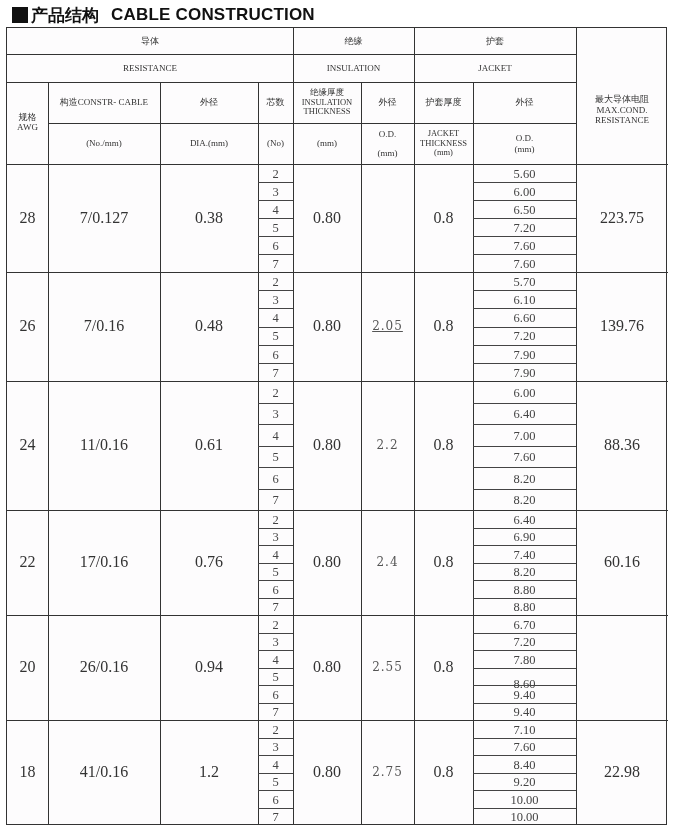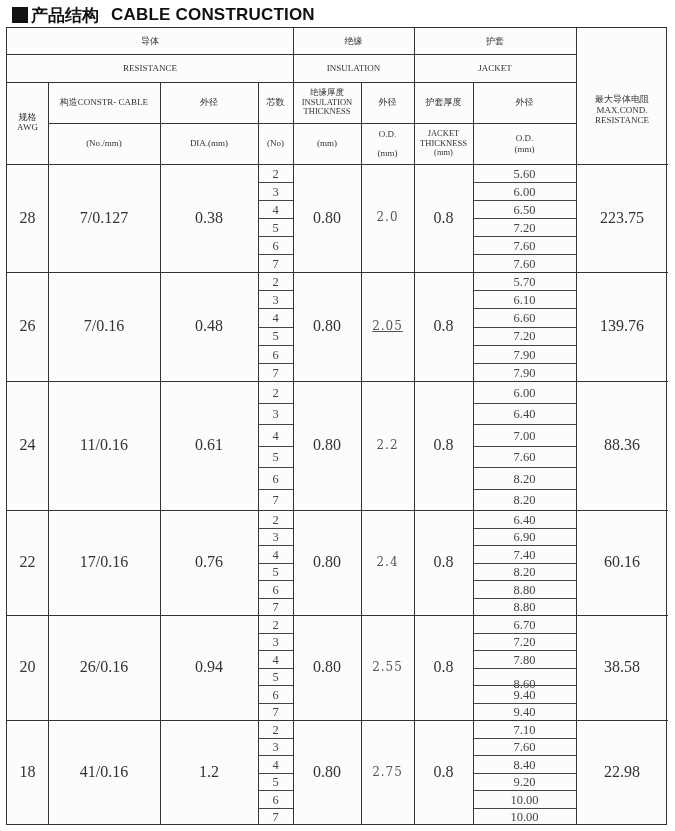--- a/index.html
+++ b/index.html
@@ -81,21 +81,20 @@
     </div>
     <div class="cell hdr" style="left: 569px; top: 0px; width: 92px; height: 136px;;padding-top:28px">
       <span>最大导体电阻</span>
       <span>MAX.COND.</span>
       <span>RESISTANCE</span>
     </div>
     <div class="cell val" style="left: 0px; top: 136px; width: 41px; height: 108px;">28</div>
     <div class="cell val" style="left: 41px; top: 136px; width: 112px; height: 108px;">7/0.127</div>
     <div class="cell val" style="left: 153px; top: 136px; width: 98px; height: 108px;">0.38</div>
     <div class="cell val" style="left: 286px; top: 136px; width: 68px; height: 108px;">0.80</div>
-    <div class="cell val od" style="left: 354px; top: 136px; width: 53px; height: 108px;">2.0</div>
     <div class="cell val" style="left: 407px; top: 136px; width: 59px; height: 108px;">0.8</div>
     <div class="cell val" style="left: 569px; top: 136px; width: 92px; height: 108px;">223.75</div>
     <div class="cell sub" style="left: 251px; top: 136px; width: 35px; height: 18px;;padding-top:2px">2</div>
     <div class="cell sub" style="left: 466px; top: 136px; width: 103px; height: 18px;;padding-top:2px">5.60</div>
     <div class="hl thin" style="left: 251px; top: 154px; width: 35px;"></div>
     <div class="hl thin" style="left: 466px; top: 154px; width: 103px;"></div>
     <div class="cell sub" style="left: 251px; top: 154px; width: 35px; height: 18px;;padding-top:2px">3</div>
     <div class="cell sub" style="left: 466px; top: 154px; width: 103px; height: 18px;;padding-top:2px">6.00</div>
     <div class="hl thin" style="left: 251px; top: 172px; width: 35px;"></div>
     <div class="hl thin" style="left: 466px; top: 172px; width: 103px;"></div>
@@ -203,21 +202,20 @@
     <div class="hl thin" style="left: 466px; top: 569.5px; width: 103px;"></div>
     <div class="cell sub" style="left: 251px; top: 569.5px; width: 35px; height: 17.5px;;padding-top:2px">7</div>
     <div class="cell sub" style="left: 466px; top: 569.5px; width: 103px; height: 17.5px;;padding-top:2px">8.80</div>
     <div class="hl" style="left: 0px; top: 587px; width: 661px;"></div>
     <div class="cell val" style="left: 0px; top: 587px; width: 41px; height: 105px;">20</div>
     <div class="cell val" style="left: 41px; top: 587px; width: 112px; height: 105px;">26/0.16</div>
     <div class="cell val" style="left: 153px; top: 587px; width: 98px; height: 105px;">0.94</div>
     <div class="cell val" style="left: 286px; top: 587px; width: 68px; height: 105px;">0.80</div>
     <div class="cell val od" style="left: 354px; top: 587px; width: 53px; height: 105px;">2.55</div>
     <div class="cell val" style="left: 407px; top: 587px; width: 59px; height: 105px;">0.8</div>
-    <div class="cell val" style="left: 569px; top: 587px; width: 92px; height: 105px;">38.58</div>
     <div class="cell sub" style="left: 251px; top: 587px; width: 35px; height: 17.5px;;padding-top:2px">2</div>
     <div class="cell sub" style="left: 466px; top: 587px; width: 103px; height: 17.5px;;padding-top:2px">6.70</div>
     <div class="hl thin" style="left: 251px; top: 604.5px; width: 35px;"></div>
     <div class="hl thin" style="left: 466px; top: 604.5px; width: 103px;"></div>
     <div class="cell sub" style="left: 251px; top: 604.5px; width: 35px; height: 17.5px;;padding-top:2px">3</div>
     <div class="cell sub" style="left: 466px; top: 604.5px; width: 103px; height: 17.5px;;padding-top:2px">7.20</div>
     <div class="hl thin" style="left: 251px; top: 622px; width: 35px;"></div>
     <div class="hl thin" style="left: 466px; top: 622px; width: 103px;"></div>
     <div class="cell sub" style="left: 251px; top: 622px; width: 35px; height: 17.5px;;padding-top:2px">4</div>
     <div class="cell sub" style="left: 466px; top: 622px; width: 103px; height: 17.5px;;padding-top:2px">7.80</div>

